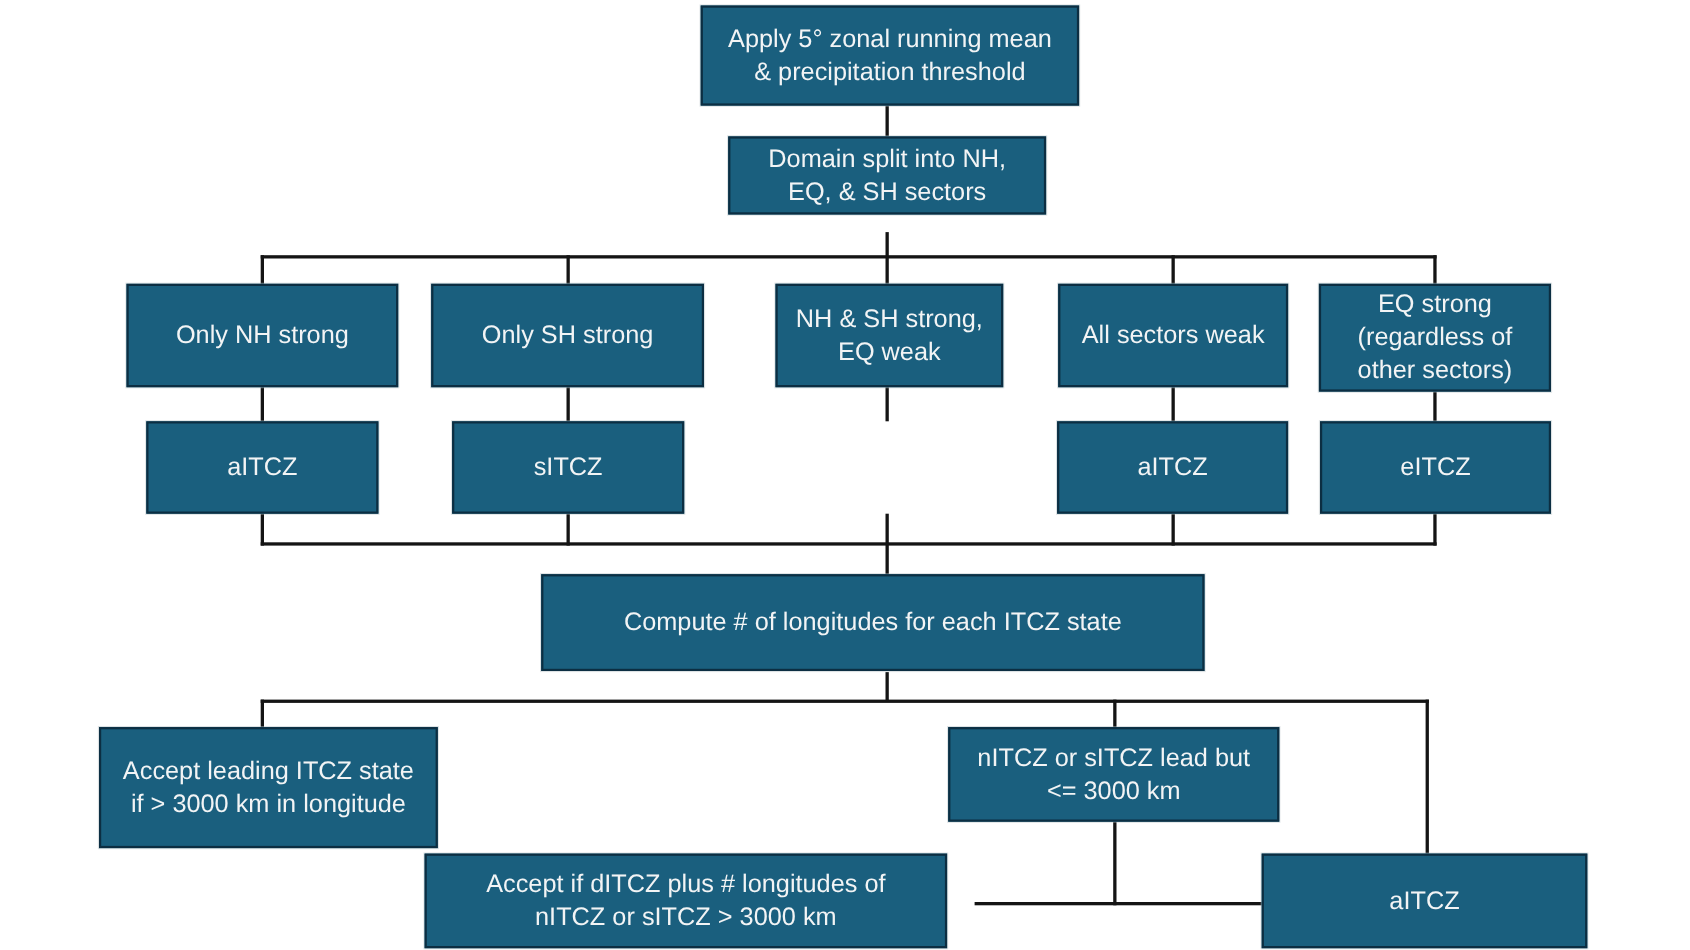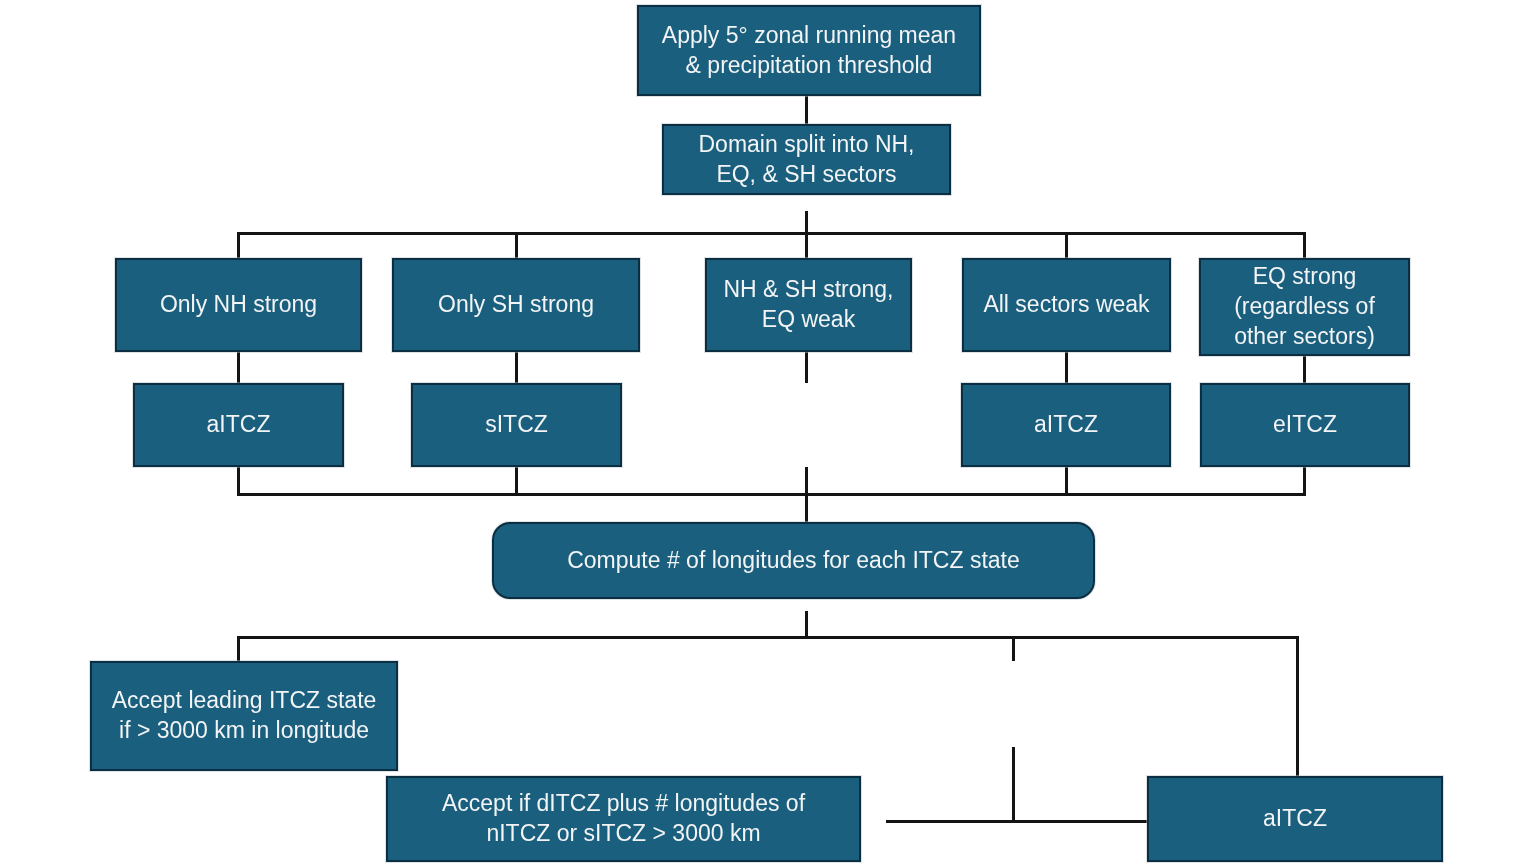--- a/index.html
+++ b/index.html
@@ -43,21 +43,21 @@
   .n-c1             { left: 115px;  top: 258px; width: 247px; height: 94px; }
   .n-c2             { left: 392px;  top: 258px; width: 248px; height: 94px; }
   .n-c3             { left: 705px;  top: 258px; width: 207px; height: 94px; }
   .n-c4             { left: 962px;  top: 258px; width: 209px; height: 94px; }
   .n-c5             { left: 1199px; top: 258px; width: 211px; height: 98px; }
   .n-s1             { left: 133px;  top: 383px; width: 211px; height: 84px; }
   .n-s2             { left: 411px;  top: 383px; width: 211px; height: 84px; }
   .n-s3             { left: 702px;  top: 383px; width: 209px; height: 84px; }
   .n-s4             { left: 961px;  top: 383px; width: 210px; height: 84px; }
   .n-s5             { left: 1200px; top: 383px; width: 210px; height: 84px; }
-  .n-compute        { left: 492px;  top: 522px; width: 603px; height: 77px; border-radius: 18px; }
+  .n-compute        { left: 492px;  top: 522px; width: 603px; height: 88px; }
   .n-accept-leading { left: 90px;   top: 661px; width: 308px; height: 110px; }
   .n-ns-lead        { left: 862px;  top: 661px; width: 301px; height: 86px; }
   .n-accept-ditcz   { left: 386px;  top: 776px; width: 475px; height: 86px; }
   .n-aitcz-final    { left: 1147px; top: 776px; width: 296px; height: 86px; }
 </style>
 </head>
 <body>
 
 <div class="canvas">
 
@@ -134,20 +134,24 @@
   </div>
 
   <div class="node n-compute">
     <span>Compute # of longitudes for each ITCZ state</span>
   </div>
 
   <div class="node n-accept-leading">
     <span>Accept leading ITCZ state
 if &gt; 3000 km in longitude</span>
   </div>
+  <div class="node n-ns-lead">
+    <span>nITCZ or sITCZ lead but
+&lt;= 3000 km</span>
+  </div>
 
   <div class="node n-accept-ditcz">
     <span>Accept if dITCZ plus # longitudes of
 nITCZ or sITCZ &gt; 3000 km</span>
   </div>
   <div class="node n-aitcz-final">
     <span>aITCZ</span>
   </div>
 
 </div>

